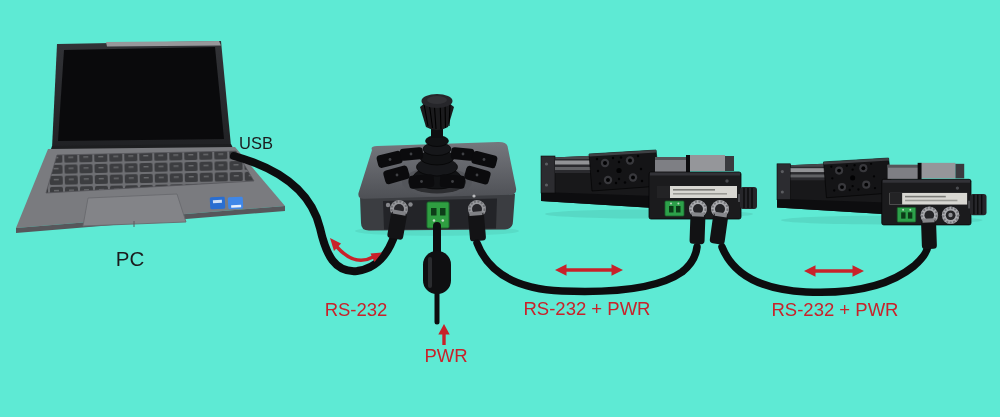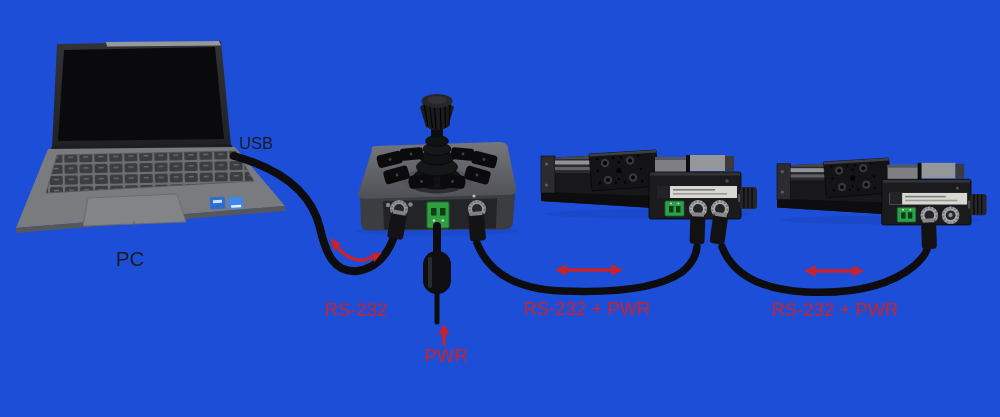--- a/index.html
+++ b/index.html
@@ -1,17 +1,17 @@
 <!DOCTYPE html>
 <html><head>
 <meta charset="utf-8">
 <style>
   html,body{margin:0;padding:0;background:#fff;}
   .stage-wrap{
-    position:relative;width:1000px;height:417px;background:#1d4ed8;
+    position:relative;width:1000px;height:417px;background:#5eead4;
     font-family:"Liberation Sans","DejaVu Sans",sans-serif;overflow:hidden;
   }
   svg text{font-family:"Liberation Sans","DejaVu Sans",sans-serif;}
   .lbl-black{fill:#1b1b1d;}
   .lbl-red{fill:#c8222a;font-weight:500;}
 </style>
 </head>
 <body>
 
 <div class="stage-wrap">

